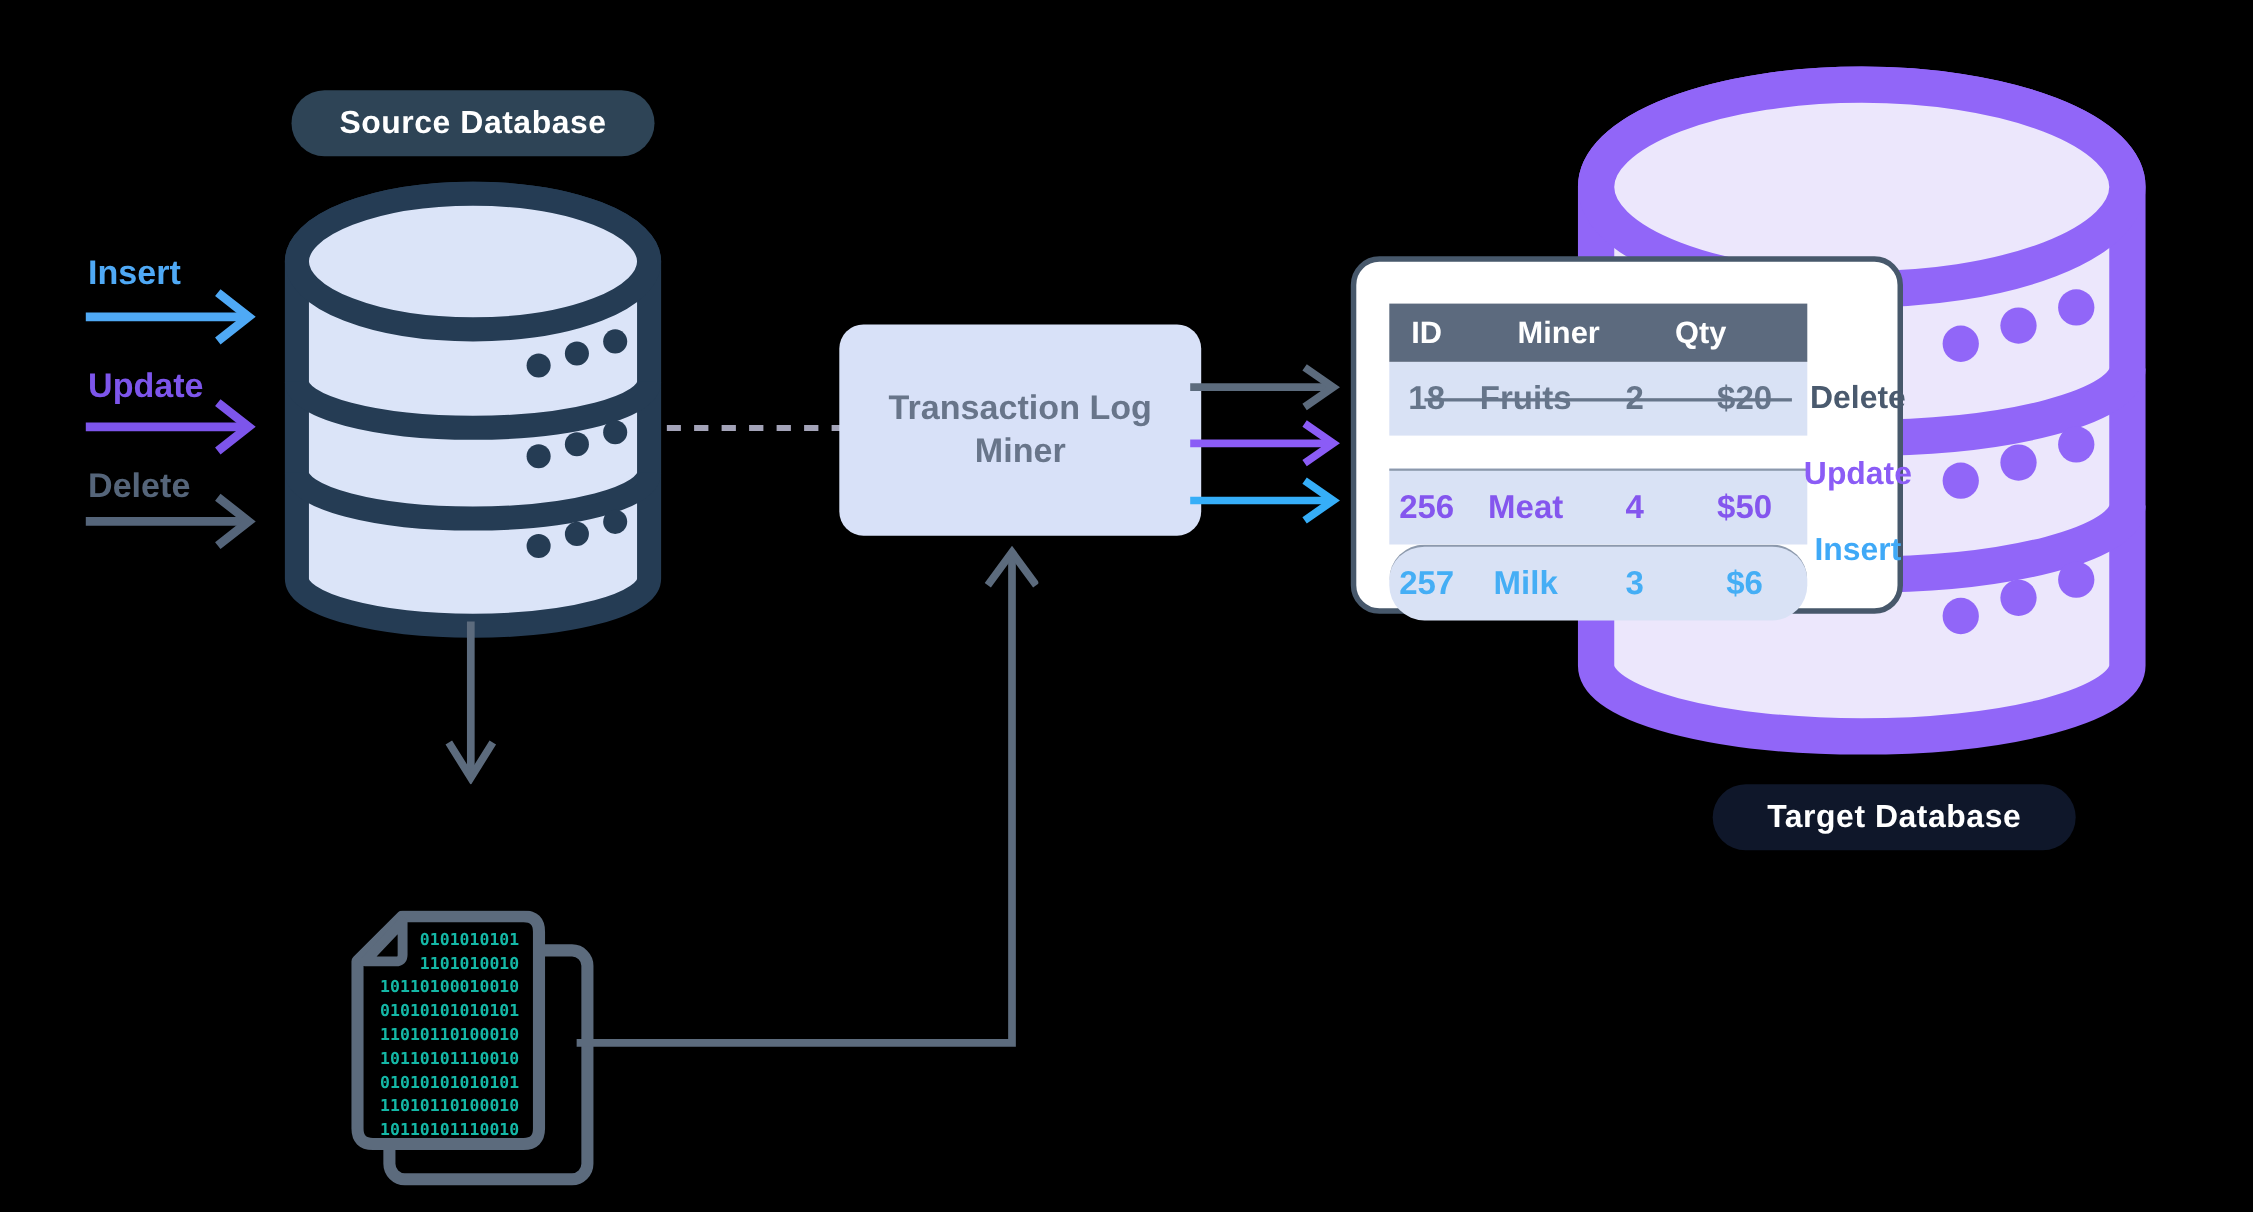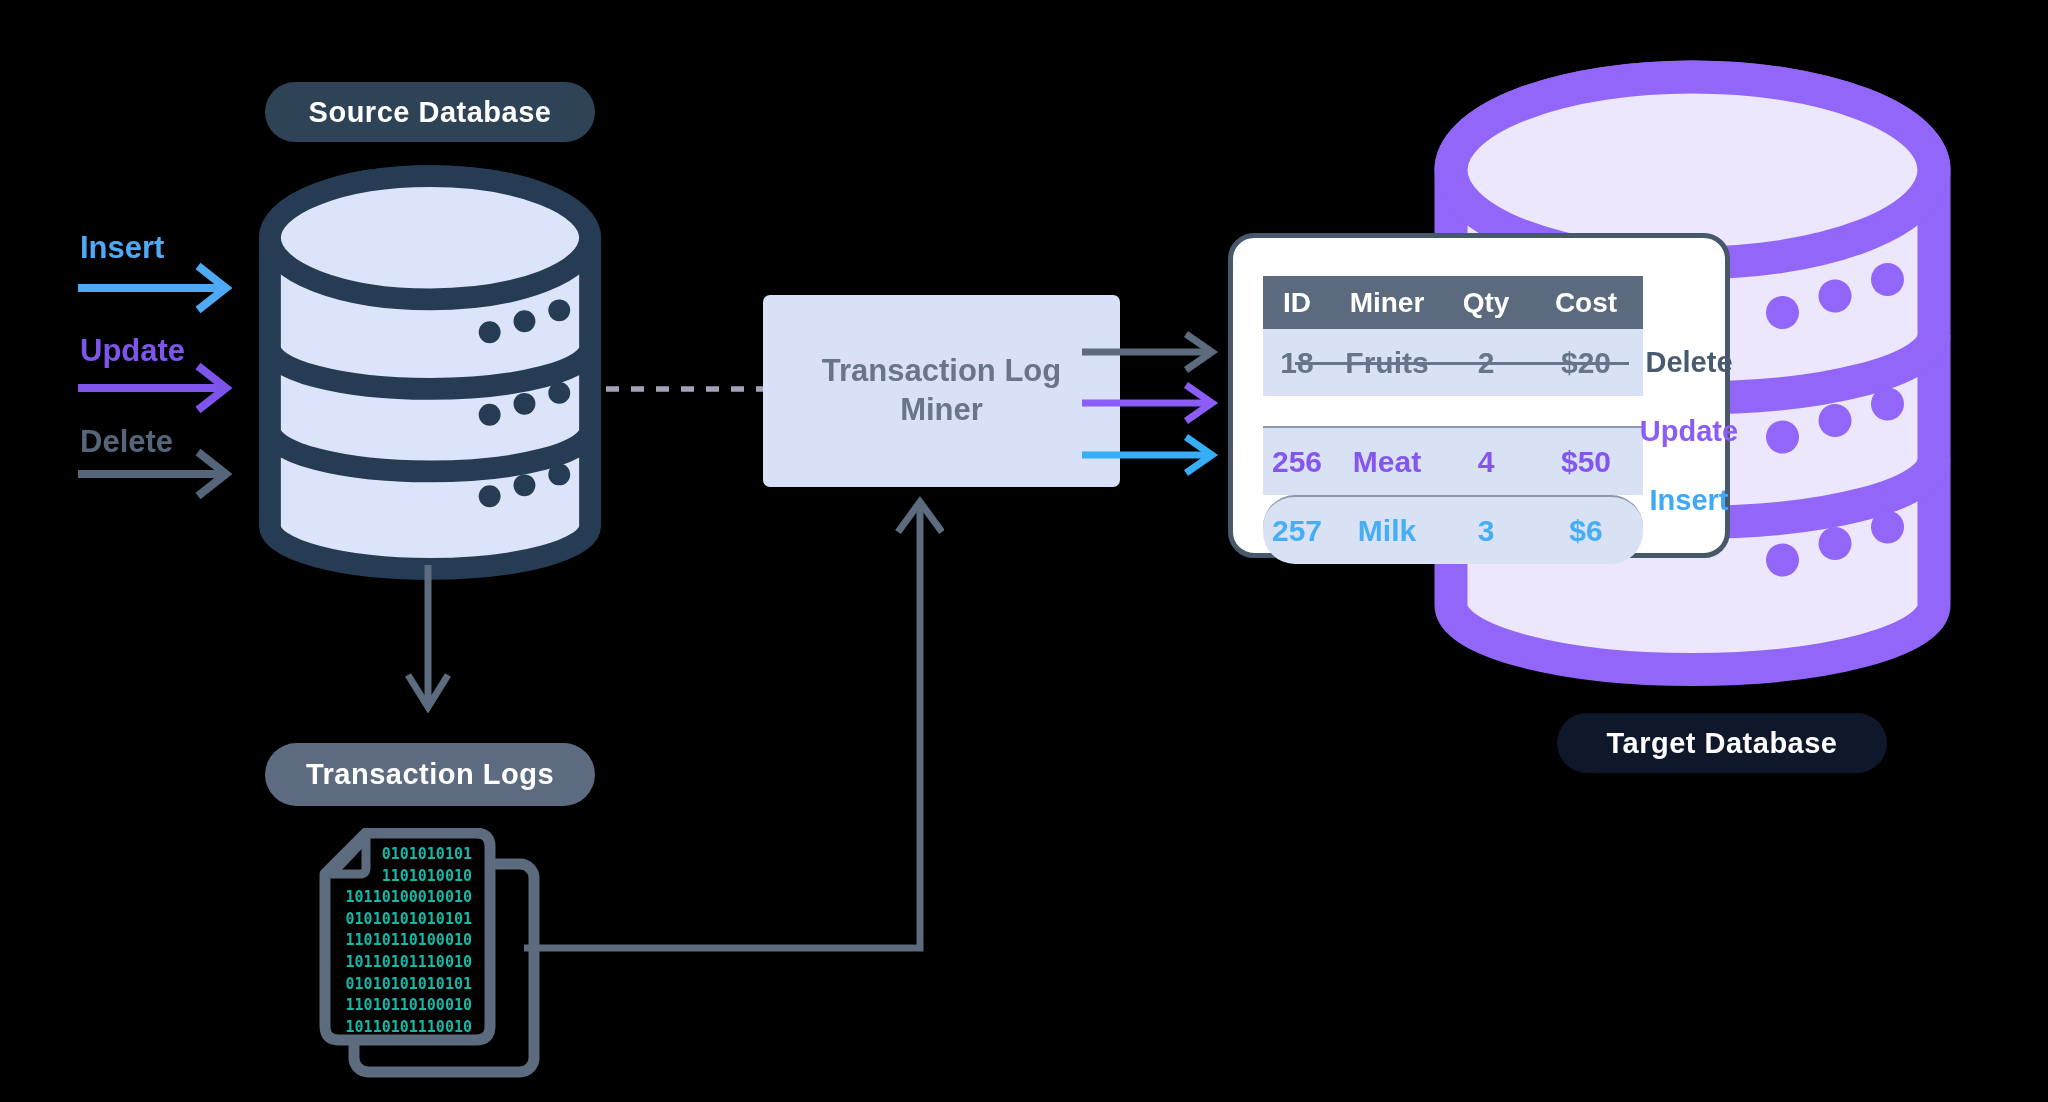--- a/index.html
+++ b/index.html
@@ -30,22 +30,22 @@
   .db{position:absolute;}
   .db-source{left:256px;top:158px;width:348px;height:428px;
              --stroke:#253C54;--fill:#DBE4F8;}
   .db-target{left:1430px;top:50px;width:525px;height:645px;
              --stroke:#9166F8;--fill:#ECE7FC;z-index:1;}
   .db .body,.db .top{fill:var(--fill);stroke:var(--stroke);stroke-width:22;}
   .db .sep{fill:none;stroke:var(--stroke);stroke-width:22;}
   .db .dot{fill:var(--stroke);}
 
   
-  .miner{position:absolute;left:763px;top:295px;width:357px;height:192px;
-         background:#D8E1F8;border-radius:7px;display:flex;align-items:center;
+  .miner{position:absolute;left:763px;top:295px;width:329px;height:192px;
+         background:#D8E1F8;border-radius:22px;display:flex;align-items:center;
          justify-content:center;text-align:center;color:#68758A;font-size:31px;
          font-weight:600;line-height:1.25;padding:0 22px;box-sizing:border-box;}
 
   
   .dash-line{position:absolute;left:606px;top:385px;width:158px;height:8px;}
   .mid-arrow{position:absolute;left:1080px;width:150px;height:48px;}
   .mid-gray{top:328px;}  .mid-purple{top:379px;}  .mid-blue{top:431px;}
   .down-arrow{position:absolute;left:398px;top:563px;width:60px;height:150px;}
   .elbow{position:absolute;left:524px;top:488px;width:420px;height:470px;}
 
@@ -53,21 +53,21 @@
   .docs{position:absolute;left:318px;top:828px;width:224px;height:252px;}
   .binary{position:absolute;left:336px;top:844px;width:136px;z-index:2;
           text-align:right;color:#14b8a6;font:700 15px "DejaVu Sans Mono",monospace;
           line-height:21.6px;letter-spacing:0;}
 
   
   .card{position:absolute;left:1228px;top:233px;width:502px;height:325px;background:#fff;
         border:5px solid #47586B;border-radius:26px;box-sizing:border-box;z-index:2;}
   .tbl{position:absolute;left:30px;top:38px;width:380px;}
   .thead{display:grid;grid-template-columns:68px 112px 86px 114px;height:53px;
-         background:#5C6A7E;color:#fff;font-size:28px;font-weight:600;}
+         background:#5C6A7E;color:#fff;font-size:28px;font-weight:600;gap:30px;}
   .thead span{display:flex;align-items:center;justify-content:center;}
   .trow{position:relative;display:grid;grid-template-columns:68px 112px 86px 114px;
         height:67px;background:#D9E2F5;font-size:30px;font-weight:600;}
   .trow span{display:flex;align-items:center;justify-content:center;}
   .trow + .trow{border-top:2px solid #8C99AC;}
   .row-delete{color:#66758A;}
   .row-update{color:#8456EE;margin-top:30px;}
   .row-insert{color:#45AEF5;border-radius:32px;}
   .strike::after{content:"";position:absolute;left:32px;right:14px;top:50%;
                  height:3px;margin-top:-1px;background:#66758A;}
@@ -137,21 +137,20 @@
   <svg class="mid-arrow mid-blue" viewBox="0 0 150 48">
     <line x1="2" y1="24" x2="128" y2="24" stroke="#36AEF8" stroke-width="7"></line>
     <polyline points="106,6 132,24 106,42" fill="none" stroke="#36AEF8" stroke-width="7"></polyline>
   </svg>
 
   <svg class="down-arrow" viewBox="0 0 60 150">
     <line x1="30" y1="2" x2="30" y2="140" stroke="#5C6B7D" stroke-width="7"></line>
     <polyline points="10,112 30,144 50,112" fill="none" stroke="#5C6B7D" stroke-width="7"></polyline>
   </svg>
 
-  <div class="pill pill-logs">Transaction Logs</div>
 
   <svg class="docs" viewBox="0 0 224 252">
     <rect x="36" y="36" width="180" height="208" rx="14" fill="none" stroke="#5C6B7D" stroke-width="11"></rect>
     <path d="M48,5 H158 Q172,5 172,19 V198 Q172,212 158,212 H21 Q7,212 7,198 V46 Z" fill="#000" stroke="#5C6B7D" stroke-width="11" stroke-linejoin="round"></path>
     <path d="M48,10 V40 Q48,46 42,46 H14 Z" fill="#000" stroke="#5C6B7D" stroke-width="9" stroke-linejoin="round"></path>
   </svg>
   <div class="binary">
     <div>0101010101</div>
     <div>1101010010</div>
     <div>10110100010010</div>

